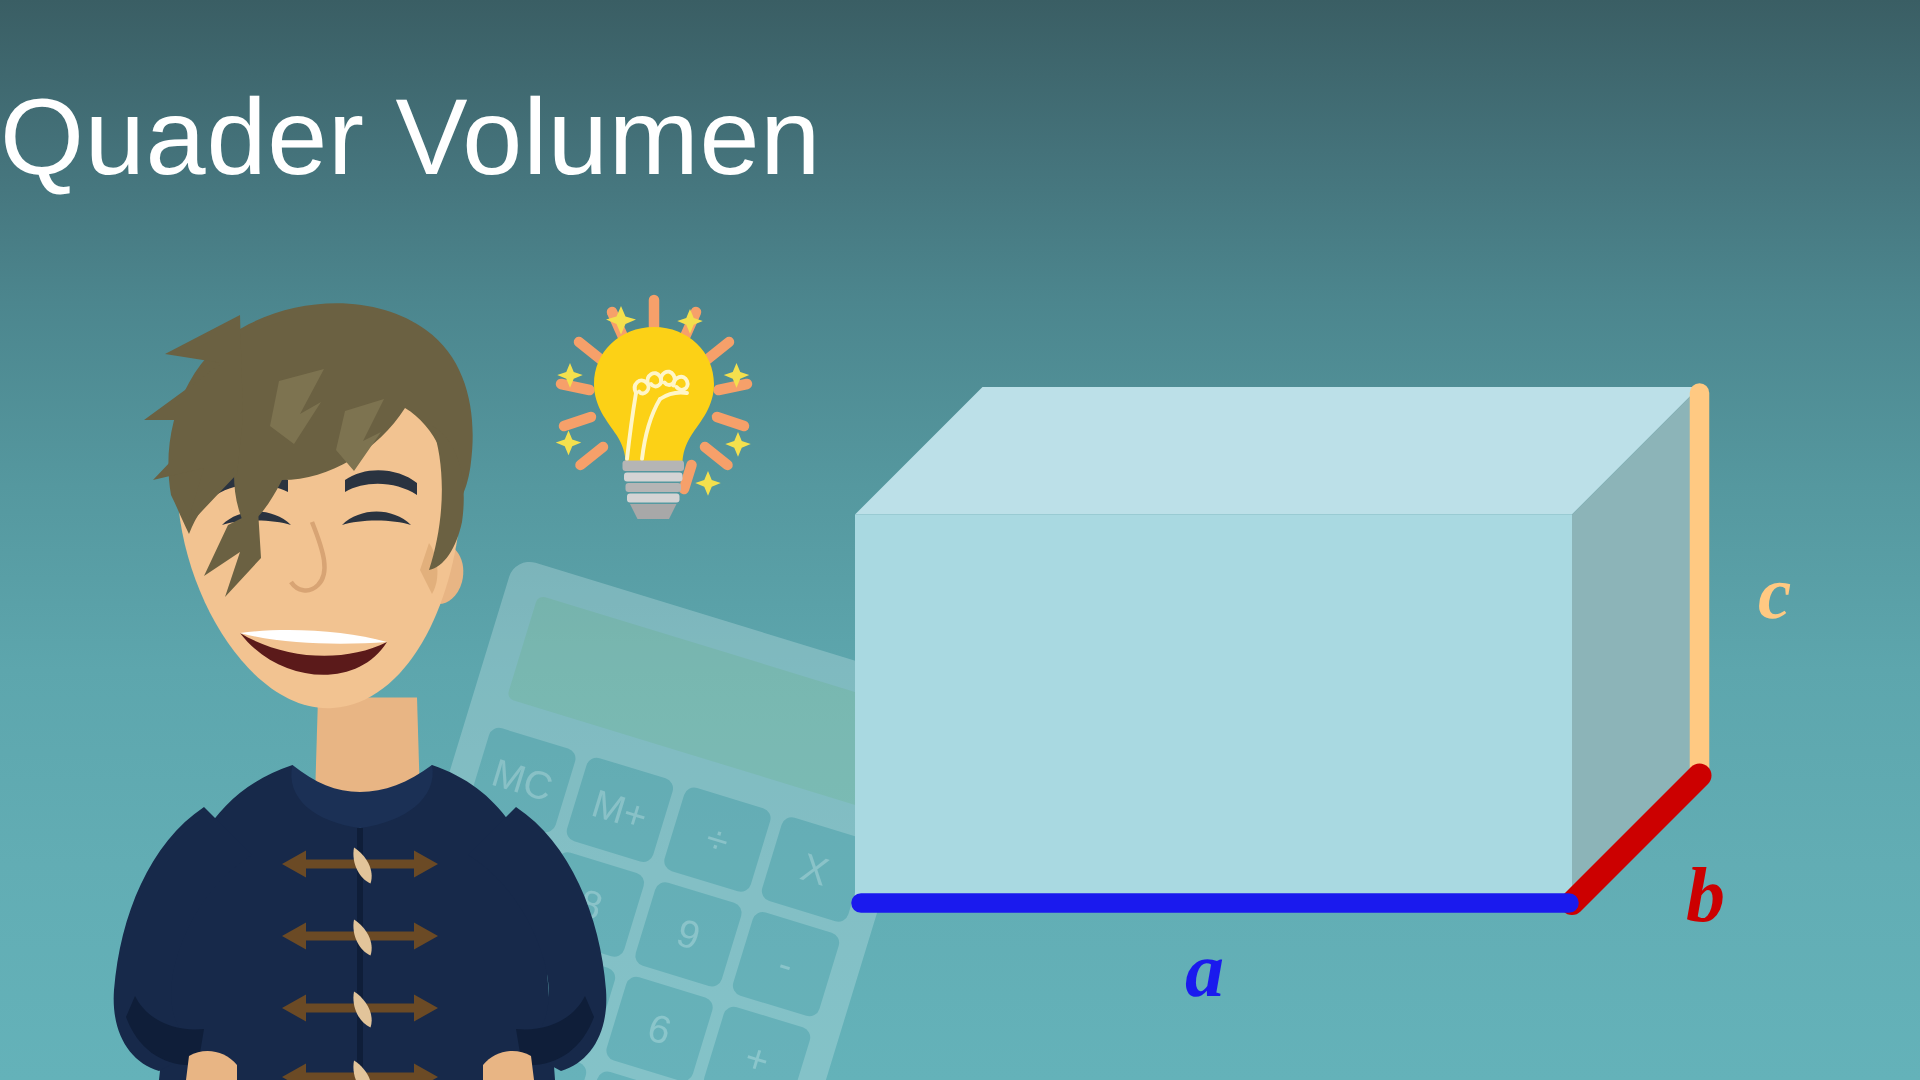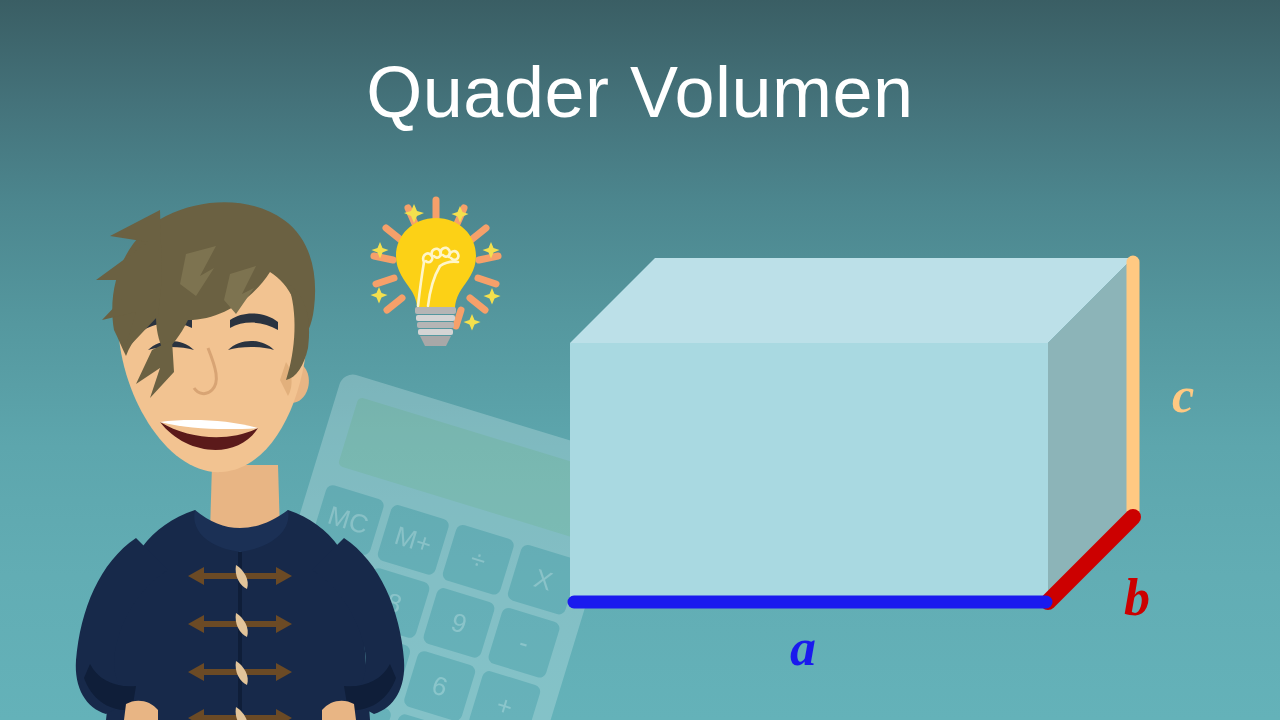--- a/index.html
+++ b/index.html
@@ -22,21 +22,20 @@
         #62adb4 80%,
         #64b2b9 100%);
   }
 
   
   .title {
     position: absolute;
     left: 0;
     top: 56px;
     width: 1280px;
-    text-align: center;
     color: #ffffff;
     font-size: 72px;
     font-weight: 300;
     letter-spacing: 0.5px;
     line-height: 1;
     font-family: "Liberation Sans", sans-serif;
     user-select: none;
   }
 
   

